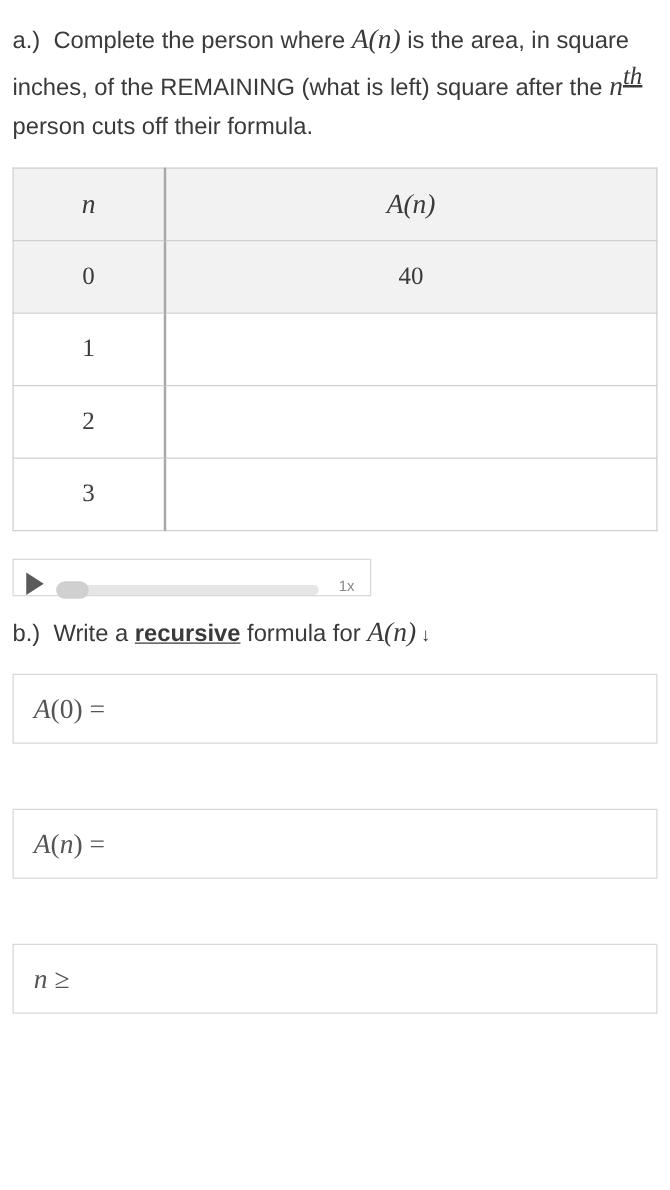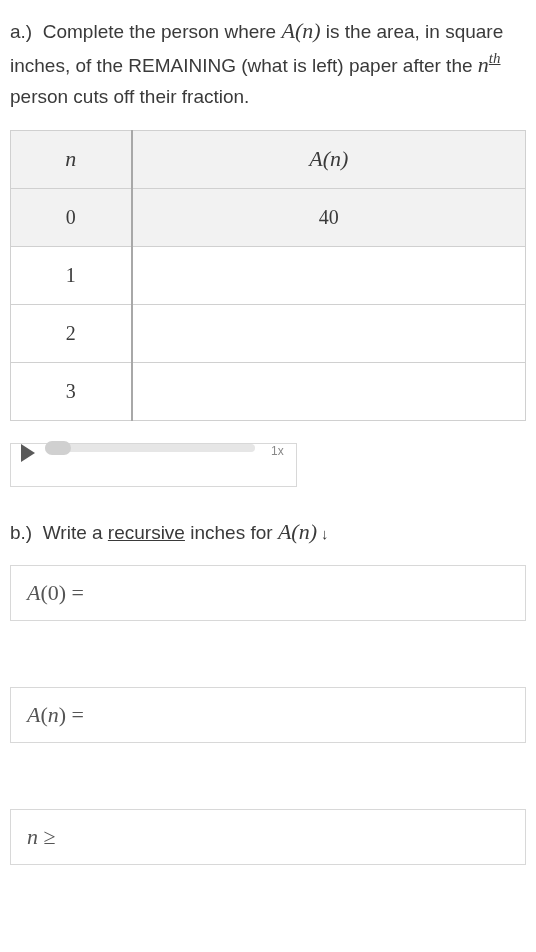--- a/index.html
+++ b/index.html
@@ -20,21 +20,21 @@
       margin-bottom: 18px;
     }
     .math-expr {
       font-family: "Times New Roman", Times, serif;
       font-style: italic;
       font-size: 22px;
     }
     .sup-th {
       font-family: "Times New Roman", Times, serif;
       font-style: italic;
-      font-size: 15px;
+      font-size: 20px;
       vertical-align: super;
       position: relative;
       top: -2px;
       text-decoration: underline;
     }
     .bold {
       font-weight: 400;
     }
 
     
@@ -63,26 +63,26 @@
     .data-table td:first-child {
       border-right: 2px solid #a8a8a8;
     }
     .data-table tr.given-row td {
       background: #f2f2f2;
     }
 
     
     .media-bar {
       display: inline-flex;
-      align-items: flex-start;
+      align-items: flex-end;
       border: 1px solid #d8d8d8;
-      height: 44px;
+      height: 30px;
       padding: 0 12px 0 10px;
       gap: 10px;
-      margin-bottom: 32px;
+      margin-bottom: 16px;
       color: #888;
     }
     .play-triangle {
       width: 0;
       height: 0;
       border-left: 14px solid #5a5a5a;
       border-top: 9px solid transparent;
       border-bottom: 9px solid transparent;
     }
     .track {
@@ -105,53 +105,53 @@
       font-size: 12px;
       color: #888;
       margin-left: 6px;
     }
 
     .part-b-text {
       font-size: 19px;
       margin-bottom: 20px;
     }
     .underline-bold {
-      font-weight: 400;
+      font-weight: 700;
       text-decoration: underline;
     }
     .down-arrow {
       font-size: 15px;
       margin-left: 4px;
     }
 
     .answer-field {
       border: 1px solid #d8d8d8;
       padding: 14px 16px;
-      margin-bottom: 66px;
+      margin-bottom: 52px;
       font-family: "Times New Roman", Times, serif;
       font-style: italic;
       font-size: 22px;
       color: #555;
       cursor: text;
       min-height: 52px;
       display: flex;
       align-items: center;
     }
     .answer-field .upright {
       font-style: normal;
     }
   </style>
 </head>
 <body>
 
 
 
 <p class="question-text">
   <span>a.)</span>&nbsp;
-  <span>Complete the person where </span><span class="math-expr">A(n)</span><span> is the area, in square inches, of the </span><span class="bold">REMAINING (what is left)</span><span> paper after the </span><span class="math-expr">n</span><span class="sup-th">th</span><span> person cuts off their fraction.</span>
+  <span>Complete the person where </span><span class="math-expr">A(n)</span><span> is the area, in square inches, of the </span><span class="bold">REMAINING (what is left)</span><span> square after the </span><span class="math-expr">n</span><span class="sup-th">th</span><span> person cuts off their formula.</span>
 </p>
 
 <table class="data-table">
   <thead>
     <tr>
       <th>n</th>
       <th>A(n)</th>
     </tr>
   </thead>
   <tbody>
@@ -177,21 +177,21 @@
 <div class="media-bar">
   <div class="play-triangle"></div>
   <div class="track">
     <div class="track-knob"></div>
   </div>
   <span class="speed-label">1x</span>
 </div>
 
 <p class="part-b-text">
   <span>b.)</span>&nbsp;
-  <span>Write a </span><span class="underline-bold">recursive</span><span> inches for </span><span class="math-expr">A(n)</span><span class="down-arrow">↓</span>
+  <span>Write a </span><span class="underline-bold">recursive</span><span> formula for </span><span class="math-expr">A(n)</span><span class="down-arrow">↓</span>
 </p>
 
 <div class="answer-field">
   <span><span class="math-expr">A</span><span class="upright">(0) =</span></span>
 </div>
 
 <div class="answer-field">
   <span><span class="math-expr">A</span><span class="upright">(</span><span class="math-expr">n</span><span class="upright">) =</span></span>
 </div>
 

